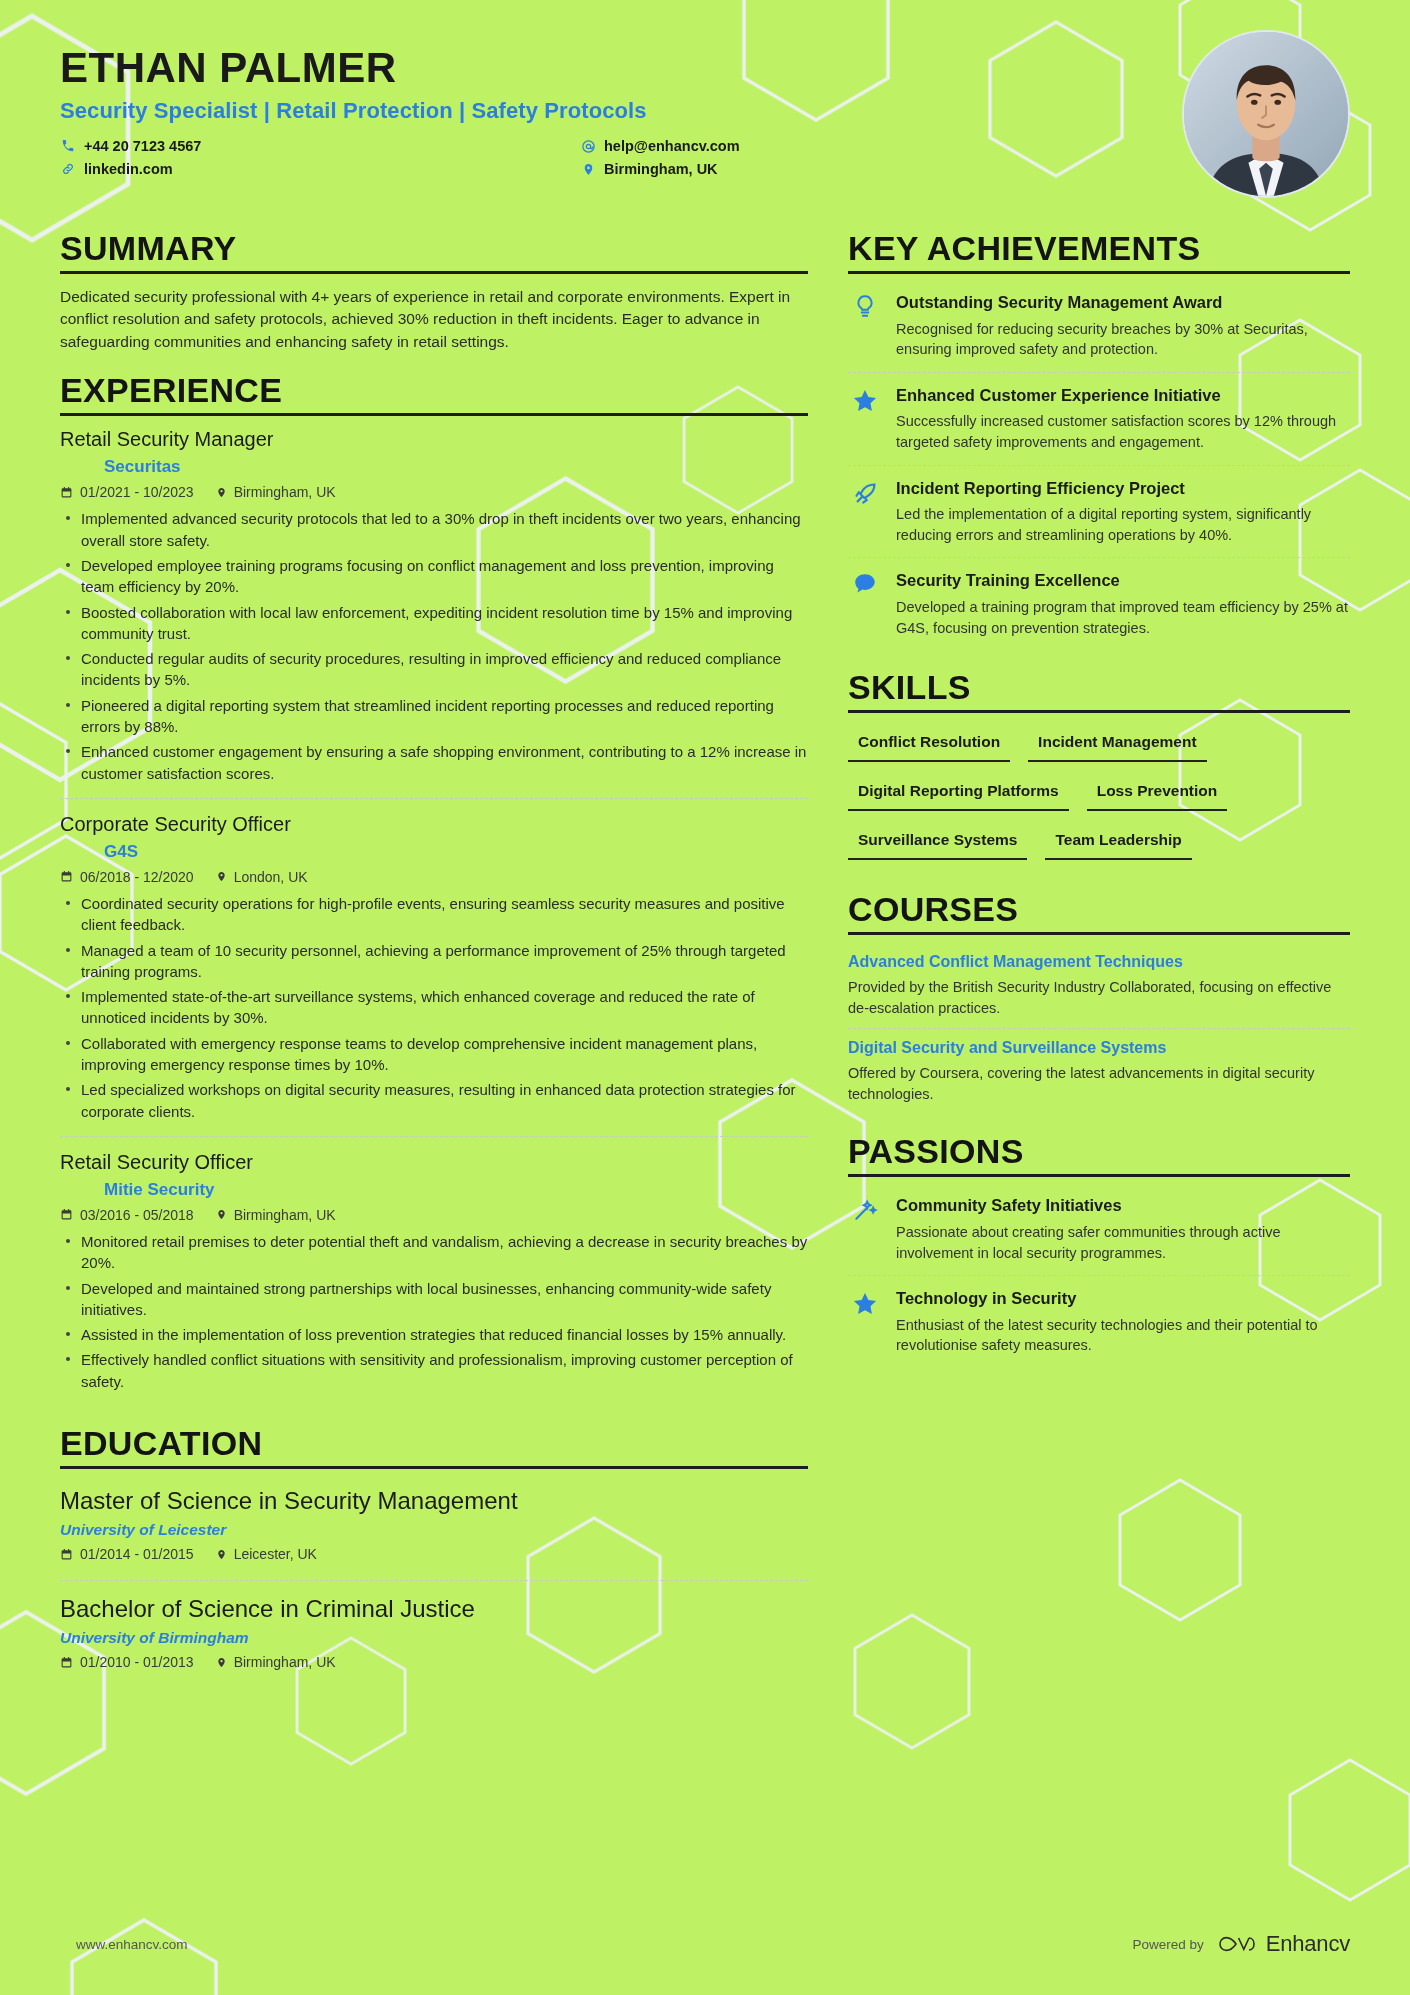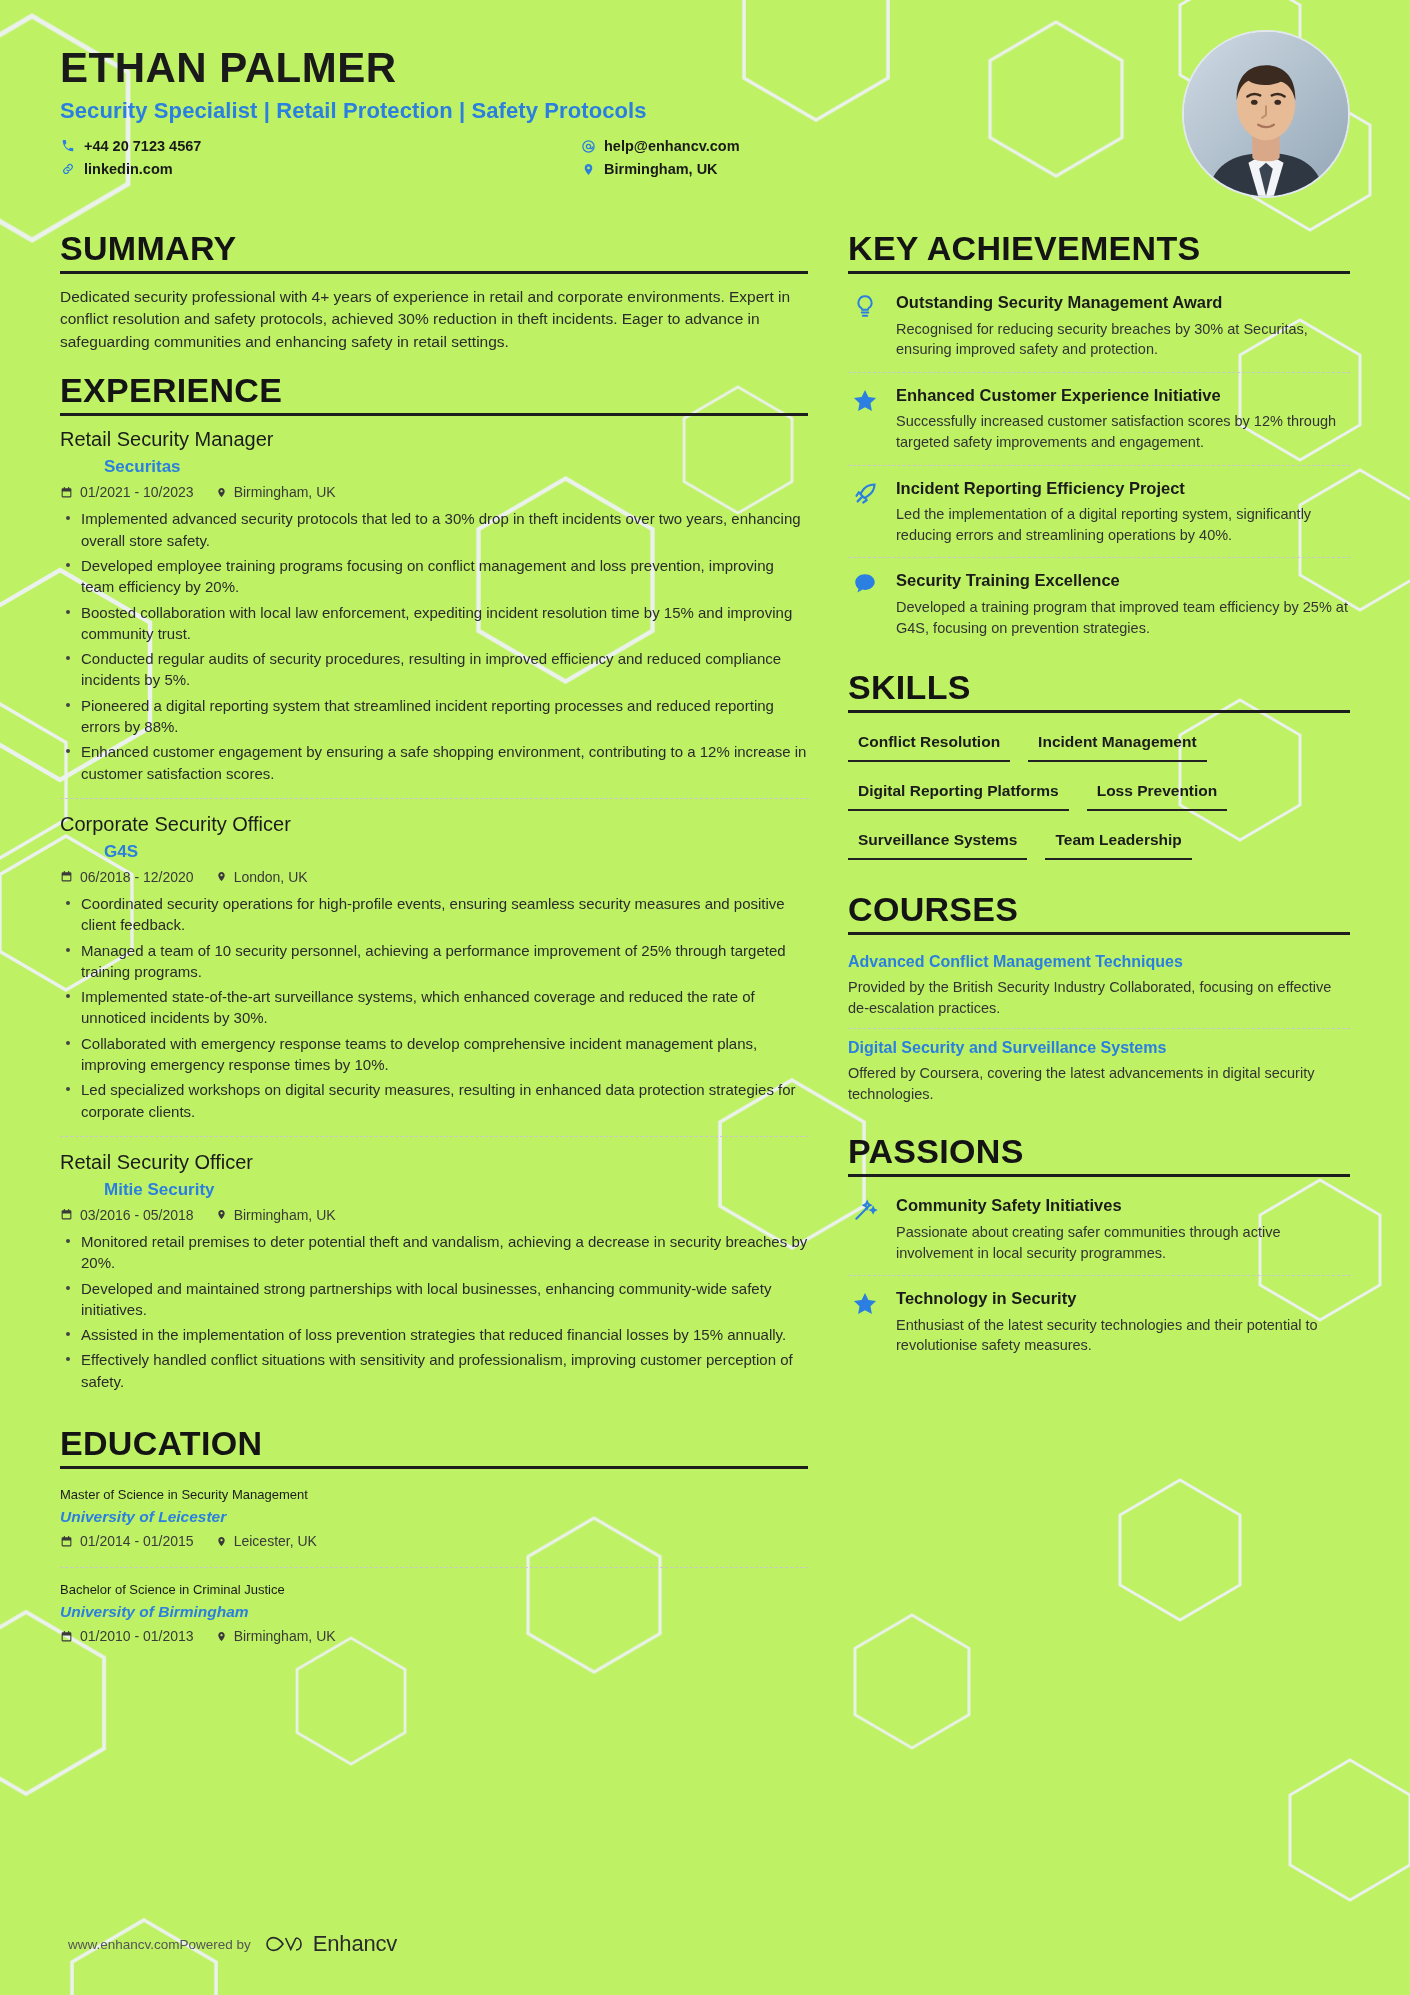--- a/index.html
+++ b/index.html
@@ -162,21 +162,21 @@
     top: 8px;
     width: 4px;
     height: 4px;
     border-radius: 50%;
     background: #444;
   }
 
   
   .edu { padding: 4px 0 10px 0; }
   .edu + .edu { border-top: 1px dashed #c9c9c9; padding-top: 12px; }
-  .edu-degree { font-size: 13px; color: #1b1b1b; margin: 2px 0 6px 0; }
+  .edu-degree { font-size: 24px; color: #1b1b1b; margin: 2px 0 6px 0; }
   .edu-school { font-size: 15.5px; font-weight: bold; color: #2a7fe0; margin-bottom: 7px; font-style: italic; }
 
   
   .ach { display: flex; gap: 14px; padding: 6px 0 12px 0; }
   .ach + .ach { border-top: 1px dashed #c9c9c9; padding-top: 12px; }
   .ach-icon {
     flex: 0 0 34px;
     color: #2a7fe0;
     display: flex;
     justify-content: center;
@@ -212,25 +212,26 @@
     font-size: 16px;
     font-weight: bold;
     color: #2a7fe0;
     margin-bottom: 6px;
   }
   .course-desc { font-size: 14.5px; line-height: 1.42; color: #333; }
 
   
   .footer {
     position: absolute;
-    left: 68px;
+    left: 76px;
     right: 60px;
     bottom: 38px;
     display: flex;
     align-items: center;
+    justify-content: space-between;
     z-index: 3;
   }
   .footer-url { font-size: 13.5px; color: #555; }
   .footer-right { display: flex; align-items: center; gap: 12px; }
   .powered { font-size: 13.5px; color: #555; }
   .brand { display: flex; align-items: center; gap: 8px; }
   .brand-name { font-size: 22px; color: #2b2b2b; letter-spacing: -0.2px; }
 </style>
 </head>
 <body>

